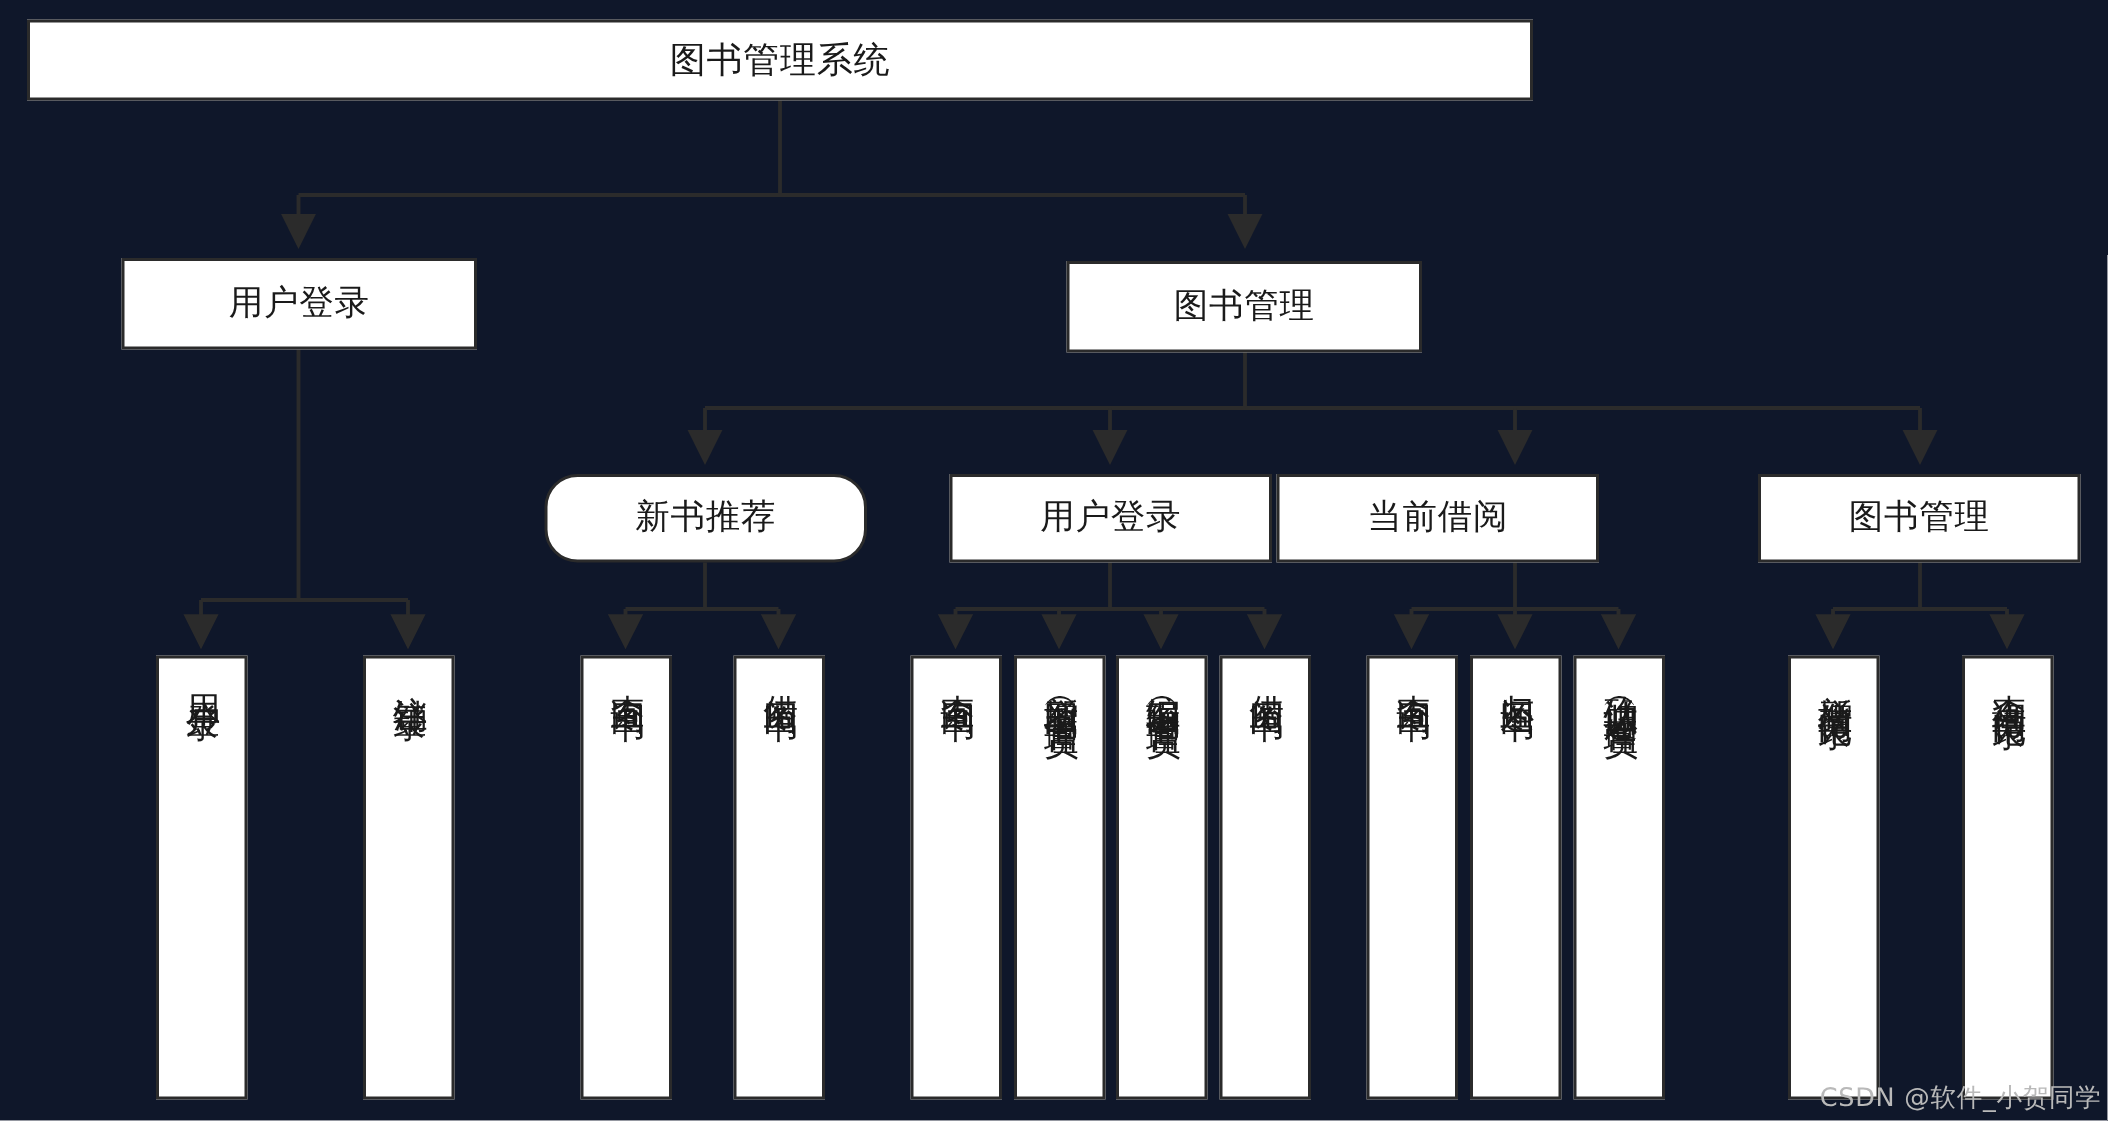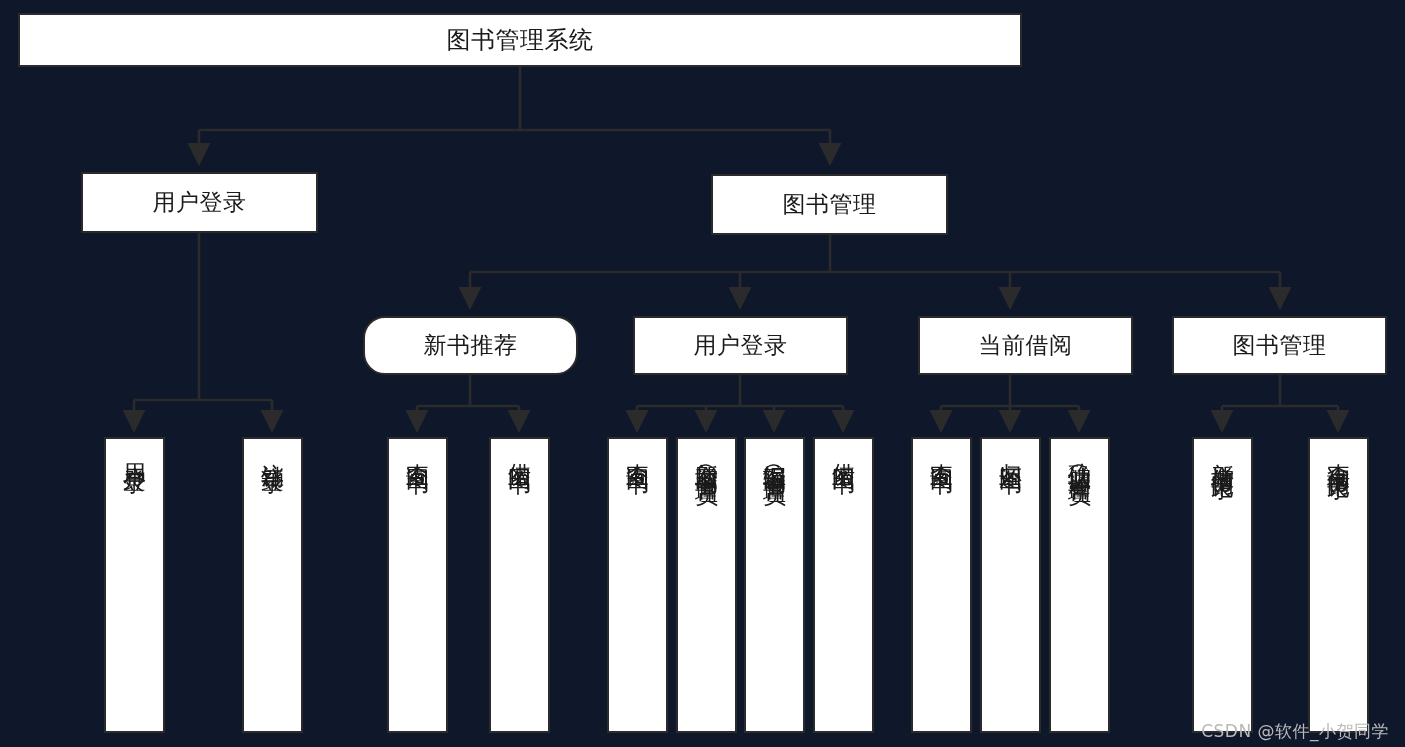--- a/index.html
+++ b/index.html
@@ -59,21 +59,21 @@
   .node.vert .node-label {
     writing-mode: vertical-rl;
     text-orientation: upright;
     font-size: 23px;
     line-height: 1.0;
     letter-spacing: 3px;
     white-space: nowrap;
   }
   .watermark {
     position: absolute;
-    right: 16px;
+    right: 4px;
     bottom: 4px;
     font-size: 17px;
     color: #b9b9b9;
     white-space: nowrap;
     letter-spacing: 0.5px;
   }
 </style>
 </head>
 <body>
 
@@ -139,21 +139,21 @@
   <div class="node horiz" style="left:711px; top:155px; width:237px; height:61px;margin-top:19px;">
     <span class="node-label">图书管理</span>
   </div>
 
   <div class="node horiz" style="left:363px; top:316px; width:215px; height:59px;border-radius:22px;">
     <span class="node-label">新书推荐</span>
   </div>
   <div class="node horiz" style="left:633px; top:316px; width:215px; height:59px;">
     <span class="node-label">用户登录</span>
   </div>
-  <div class="node horiz" style="left:918px; top:316px; width:215px; height:59px;">
+  <div class="node horiz" style="left:851px; top:316px; width:215px; height:59px;">
     <span class="node-label">当前借阅</span>
   </div>
   <div class="node horiz" style="left:1172px; top:316px; width:215px; height:59px;">
     <span class="node-label">图书管理</span>
   </div>
 
   <div class="node vert" style="left:104px; top:437px; width:61px; height:296px;">
     <span class="node-label">用户登录</span>
   </div>
   <div class="node vert" style="left:242px; top:437px; width:61px; height:296px;">

